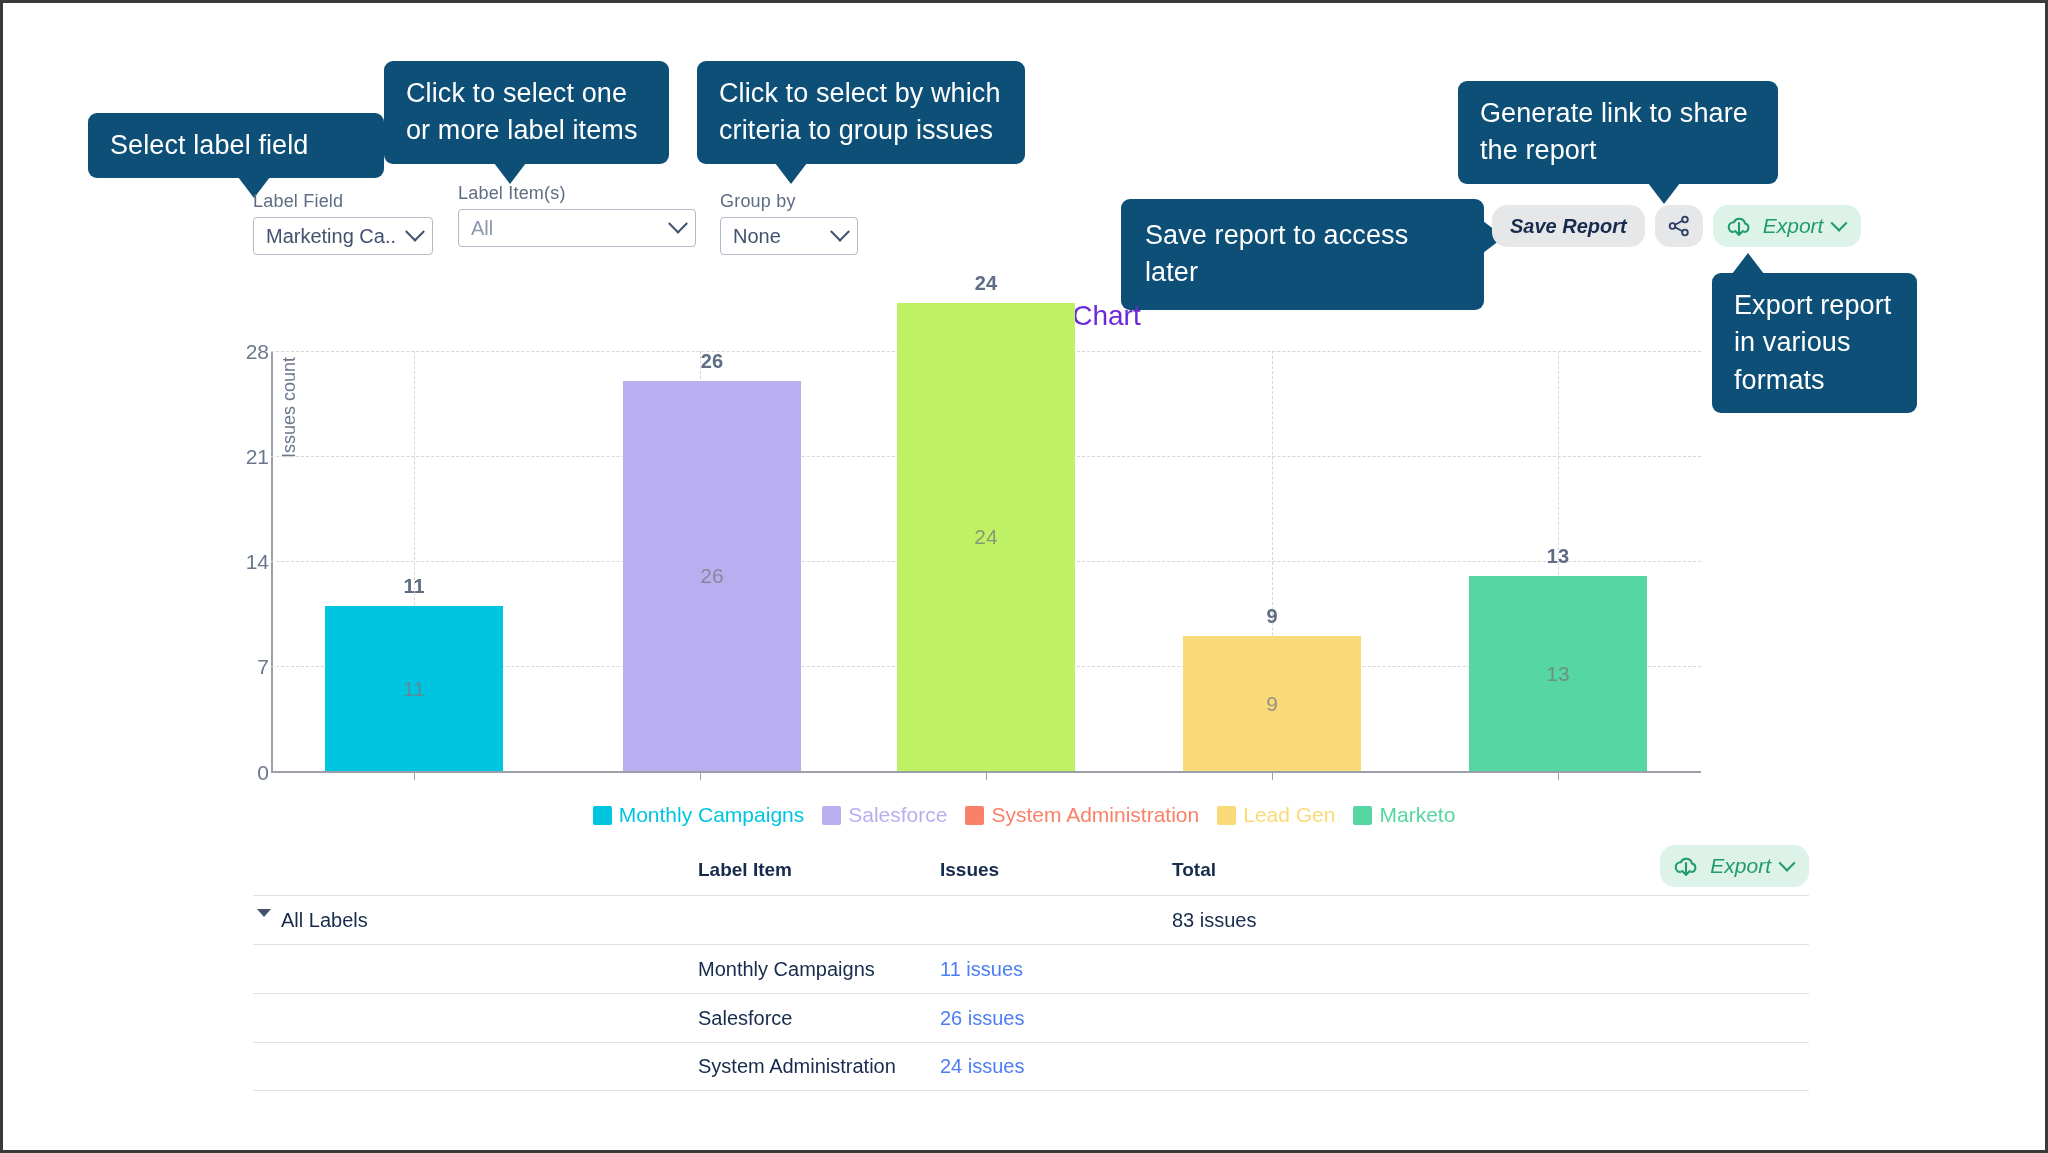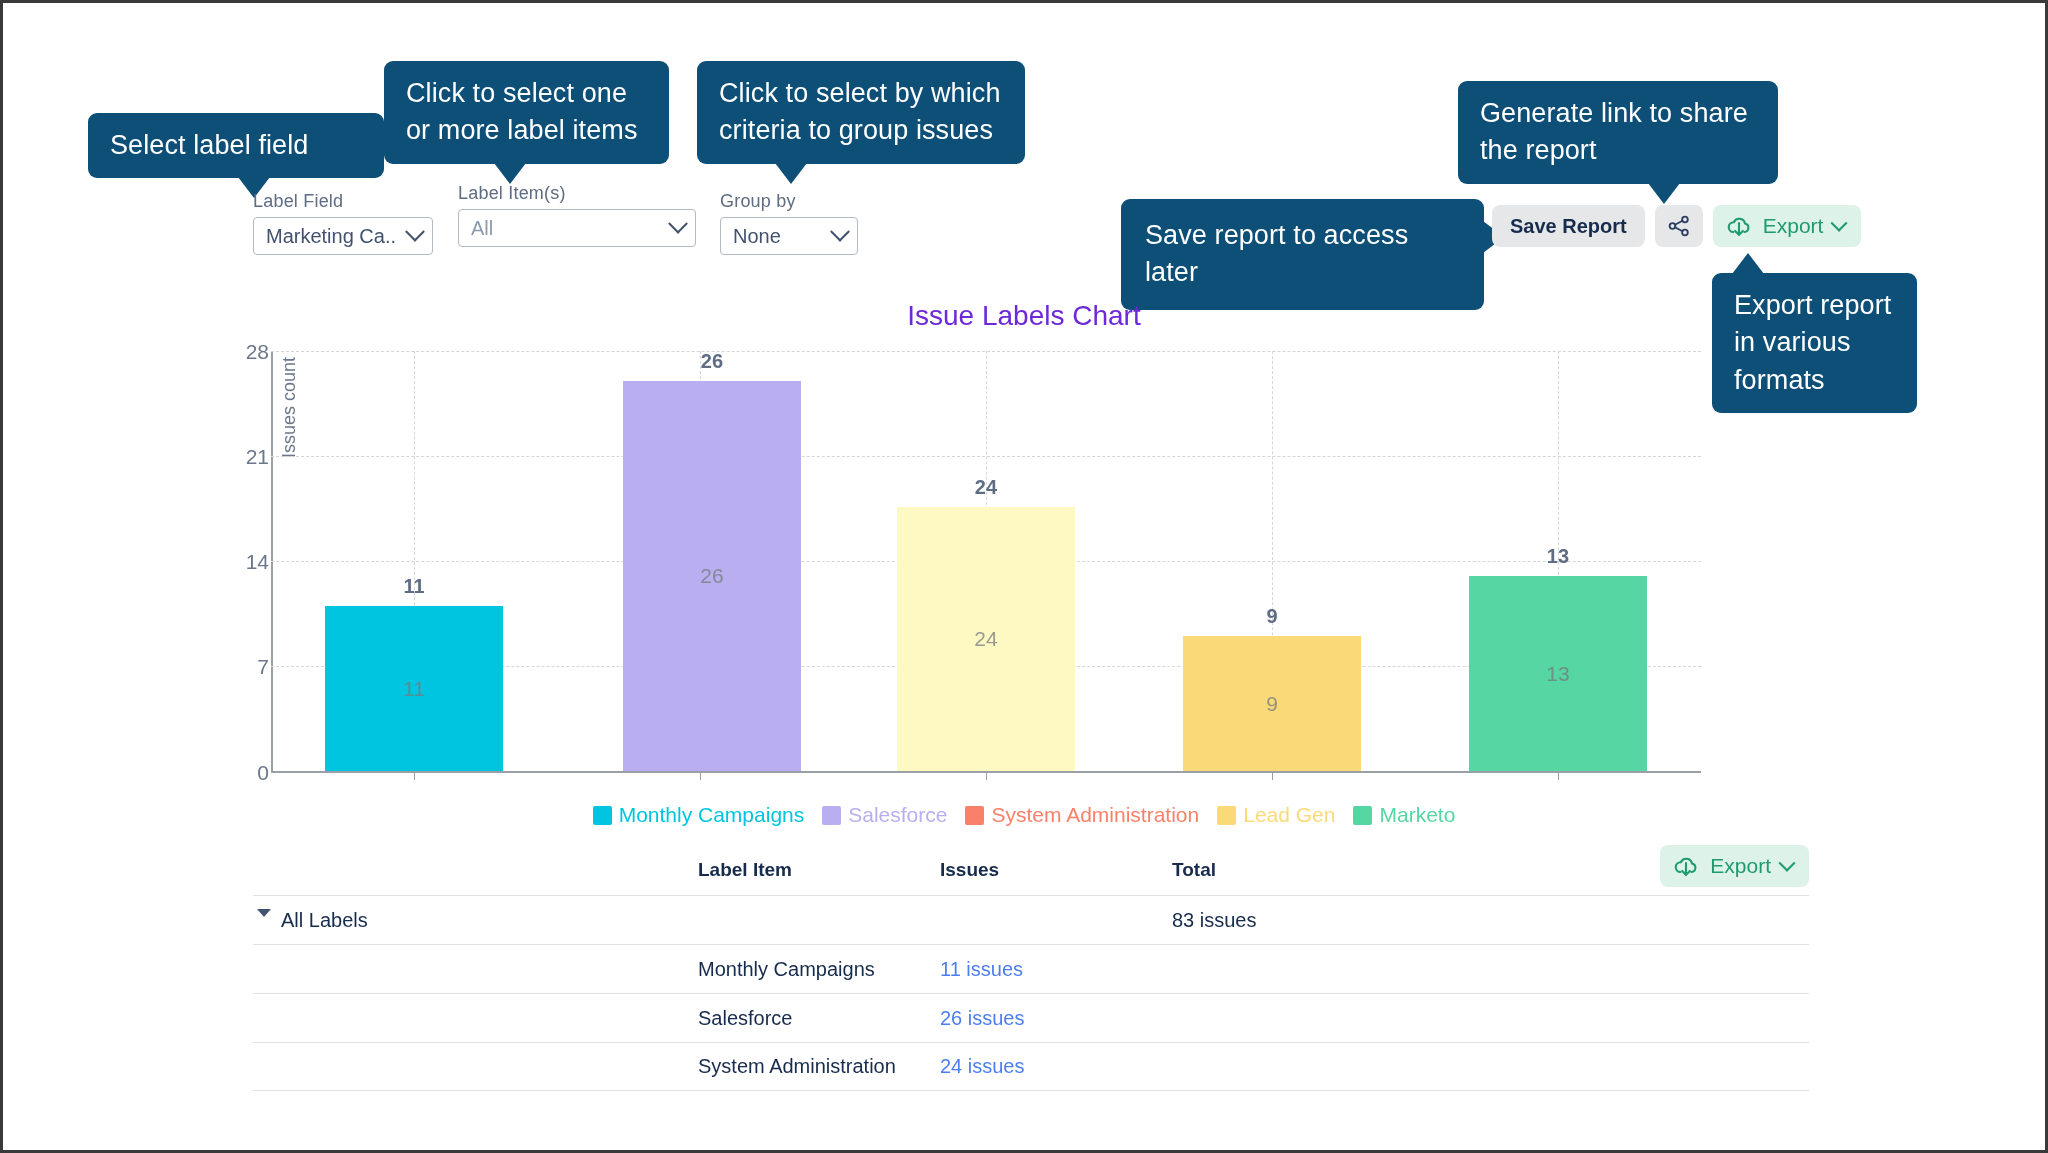--- a/index.html
+++ b/index.html
@@ -107,23 +107,24 @@
   #grp-group-by   { left: 717px; top: 188px; width: 138px; }
 
   
   #actions {
     position: absolute;
     left: 1489px; top: 202px;
     display: flex; align-items: center; gap: 10px;
   }
   .btn {
     display: flex; align-items: center; justify-content: center;
-    border: none; border-radius: 8px;
+    border: none; border-radius: 15px;
     cursor: pointer;
     font-family: "Liberation Sans", sans-serif;
+    font-style: italic;
   }
   #save-report-btn {
     background: #e6e7e9;
     color: #172b4d;
     font-size: 20px;
     font-weight: 700;
     height: 42px;
     padding: 0 18px;
   }
   #share-btn {
@@ -402,21 +403,21 @@
       </div>
     <div id="bars">
         <div class="bar" title="Monthly Campaigns" style="left: 54.34px; width: 177.32px; height: 165px; background: rgb(0, 197, 224);">
           <div class="bar-top-label">11</div>
           <div class="bar-inner-label">11</div>
         </div>
         <div class="bar" title="Salesforce" style="left: 340.34px; width: 177.32px; height: 390px; background: rgb(185, 175, 240); margin-left: 12px;">
           <div class="bar-top-label">26</div>
           <div class="bar-inner-label">26</div>
         </div>
-        <div class="bar" title="System Administration" style="left: 626.34px; width: 177.32px; height: 264px; background: #fef9c3;">
+        <div class="bar" title="System Administration" style="left: 626.34px; width: 177.32px; height: 468px; background: #bef264;">
           <div class="bar-top-label">24</div>
           <div class="bar-inner-label">24</div>
         </div>
         <div class="bar" title="Lead Gen" style="left: 912.34px; width: 177.32px; height: 135px; background: rgb(250, 218, 120);">
           <div class="bar-top-label">9</div>
           <div class="bar-inner-label">9</div>
         </div>
         <div class="bar" title="Marketo" style="left: 1198.34px; width: 177.32px; height: 195px; background: rgb(85, 214, 162);">
           <div class="bar-top-label">13</div>
           <div class="bar-inner-label">13</div>

